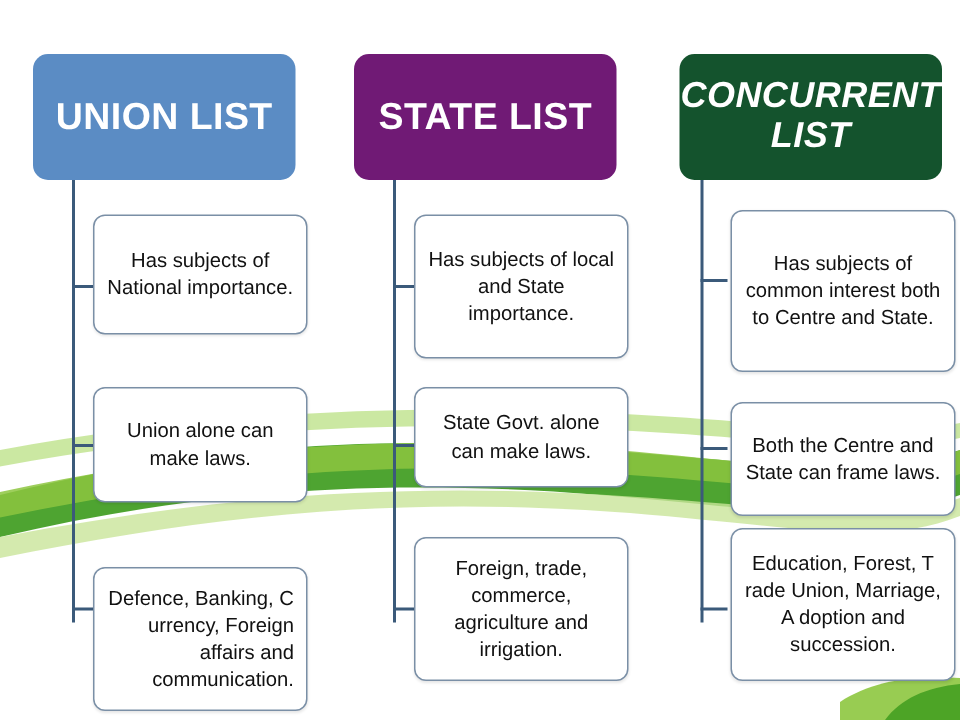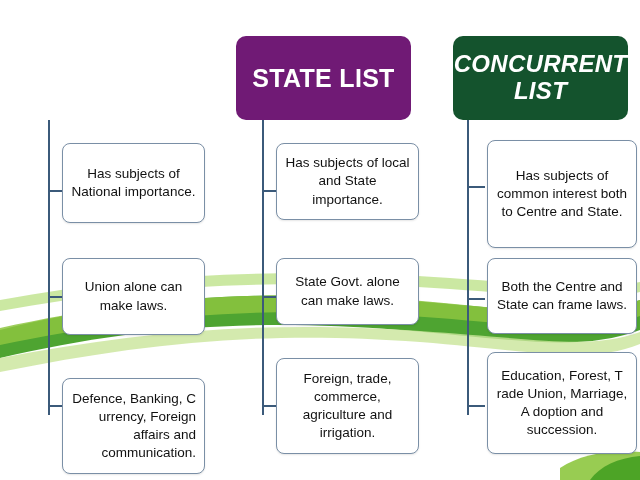--- a/index.html
+++ b/index.html
@@ -94,45 +94,46 @@
     font-size: 13.5px;
     color: #111111;
     line-height: 1.35;
     box-shadow: 0 1px 2px rgba(0,0,0,0.10);
   }
 
   .i1 { top: 143px; height: 80px; }
   .i2 { top: 258px; height: 77px; }
   .i3 { top: 378px; height: 96px; text-align: right; }
 
-  .i1b { top: 143px; height: 77px; }
+  .i1b { top: 143px; height: 96px; }
   .i2b { top: 258px; height: 67px; }
   .i3b { top: 358px; height: 96px; }
 
   .i1c { top: 140px; height: 108px; }
-  .i2c { top: 258px; height: 76px; }
+  .i2c { top: 268px; height: 76px; }
   .i3c { top: 352px; height: 102px; }
 
   .col-concurrent .item { left: 42px; width: 150px; }
 </style>
 </head>
 <body>
 
 <div id="stage">
 
   <svg class="swoosh" viewBox="0 0 640 480" preserveAspectRatio="none">
     <path d="M0,330 C120,300 240,288 400,300 C520,309 580,320 640,300 L640,330 C580,352 520,340 400,330 C240,317 120,330 0,358 Z" fill="#3f9c1f" opacity="0.92"></path>
     <path d="M0,345 C130,318 250,305 410,316 C530,324 585,336 640,316 L640,300 C585,322 530,310 410,300 C250,288 130,300 0,328 Z" fill="#8dc63f" opacity="0.85"></path>
     <path d="M0,358 C140,332 260,320 420,331 C540,339 590,350 640,332 L640,344 C590,364 540,352 420,342 C260,330 140,344 0,372 Z" fill="#c9e59a" opacity="0.8"></path>
     <path d="M0,300 C150,272 300,268 450,278 C540,284 590,292 640,282 L640,292 C590,303 540,295 450,289 C300,279 150,283 0,311 Z" fill="#b5de7a" opacity="0.7"></path>
     <path d="M560,468 C580,455 605,450 640,452 L640,480 L560,480 Z" fill="#8dc63f" opacity="0.9"></path>
     <path d="M590,480 C600,466 618,458 640,456 L640,480 Z" fill="#3f9c1f" opacity="0.85"></path>
   </svg>
 
   <div class="column col-union">
+    <div class="header union">UNION LIST</div>
     <div class="connector"></div>
     <div class="tick" style="top:190px"></div>
     <div class="tick" style="top:296px"></div>
     <div class="tick" style="top:405px"></div>
     <div class="item i1">Has subjects of National importance.</div>
     <div class="item i2">Union alone can make laws.</div>
     <div class="item i3">Defence, Banking, C urrency, Foreign affairs and communication.</div>
   </div>
 
   <div class="column col-state">

